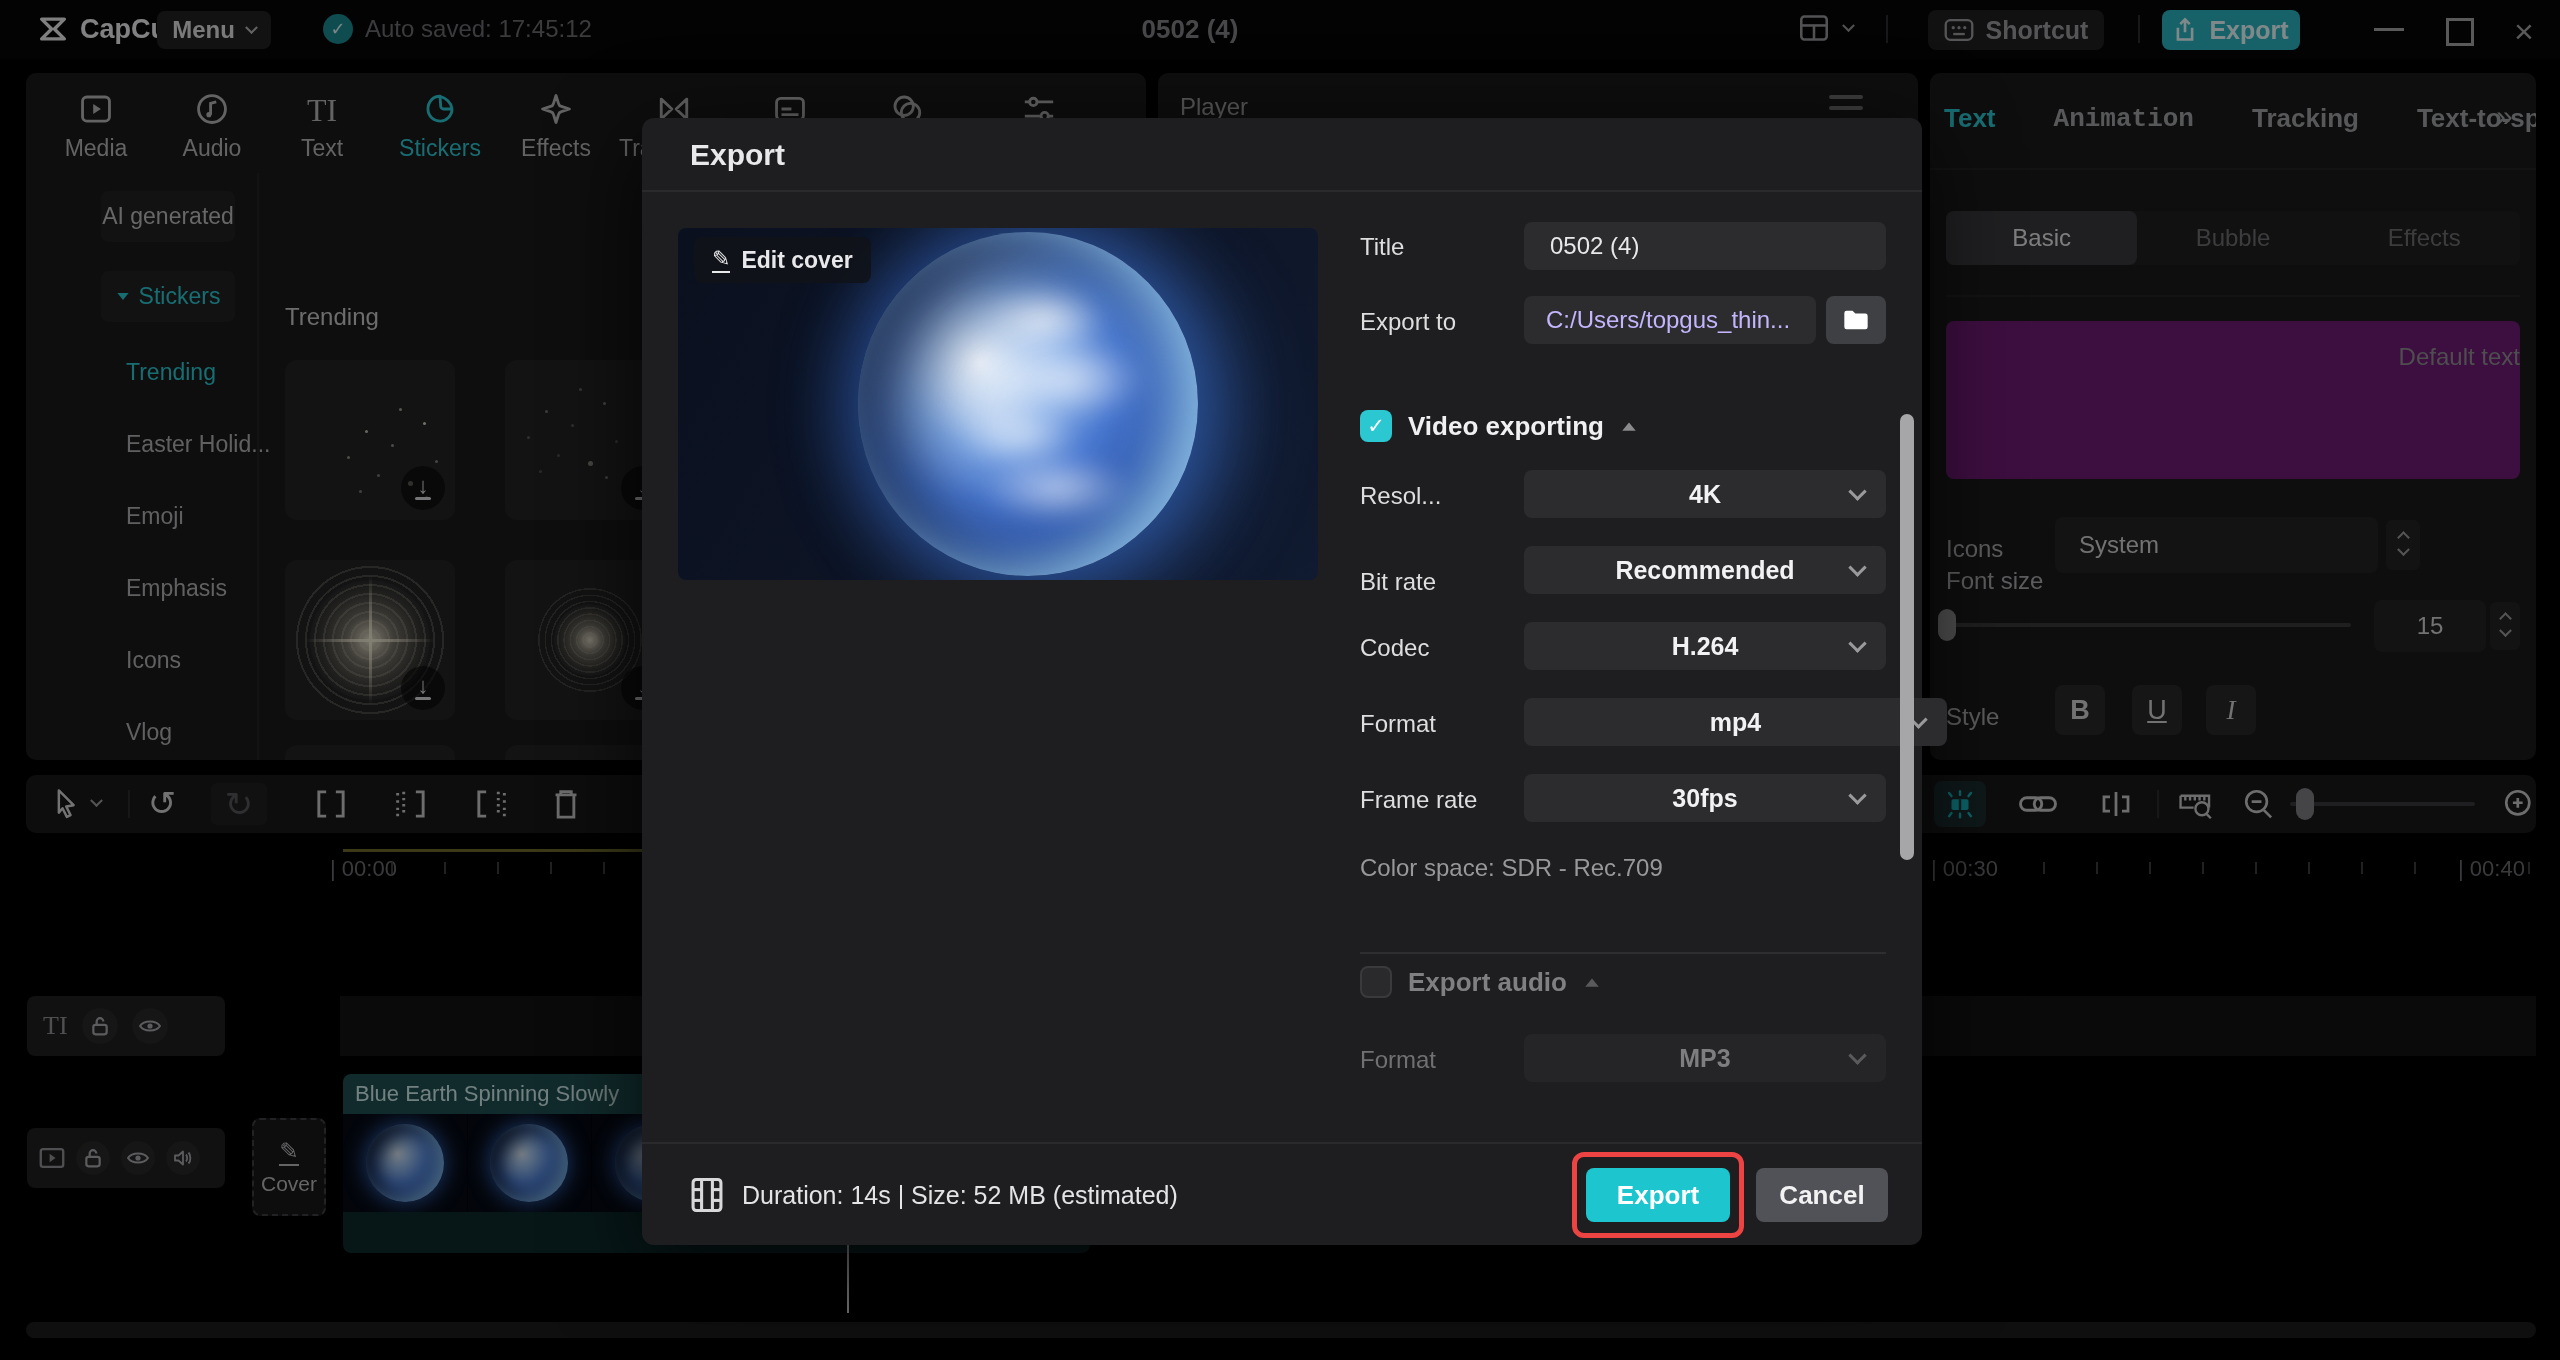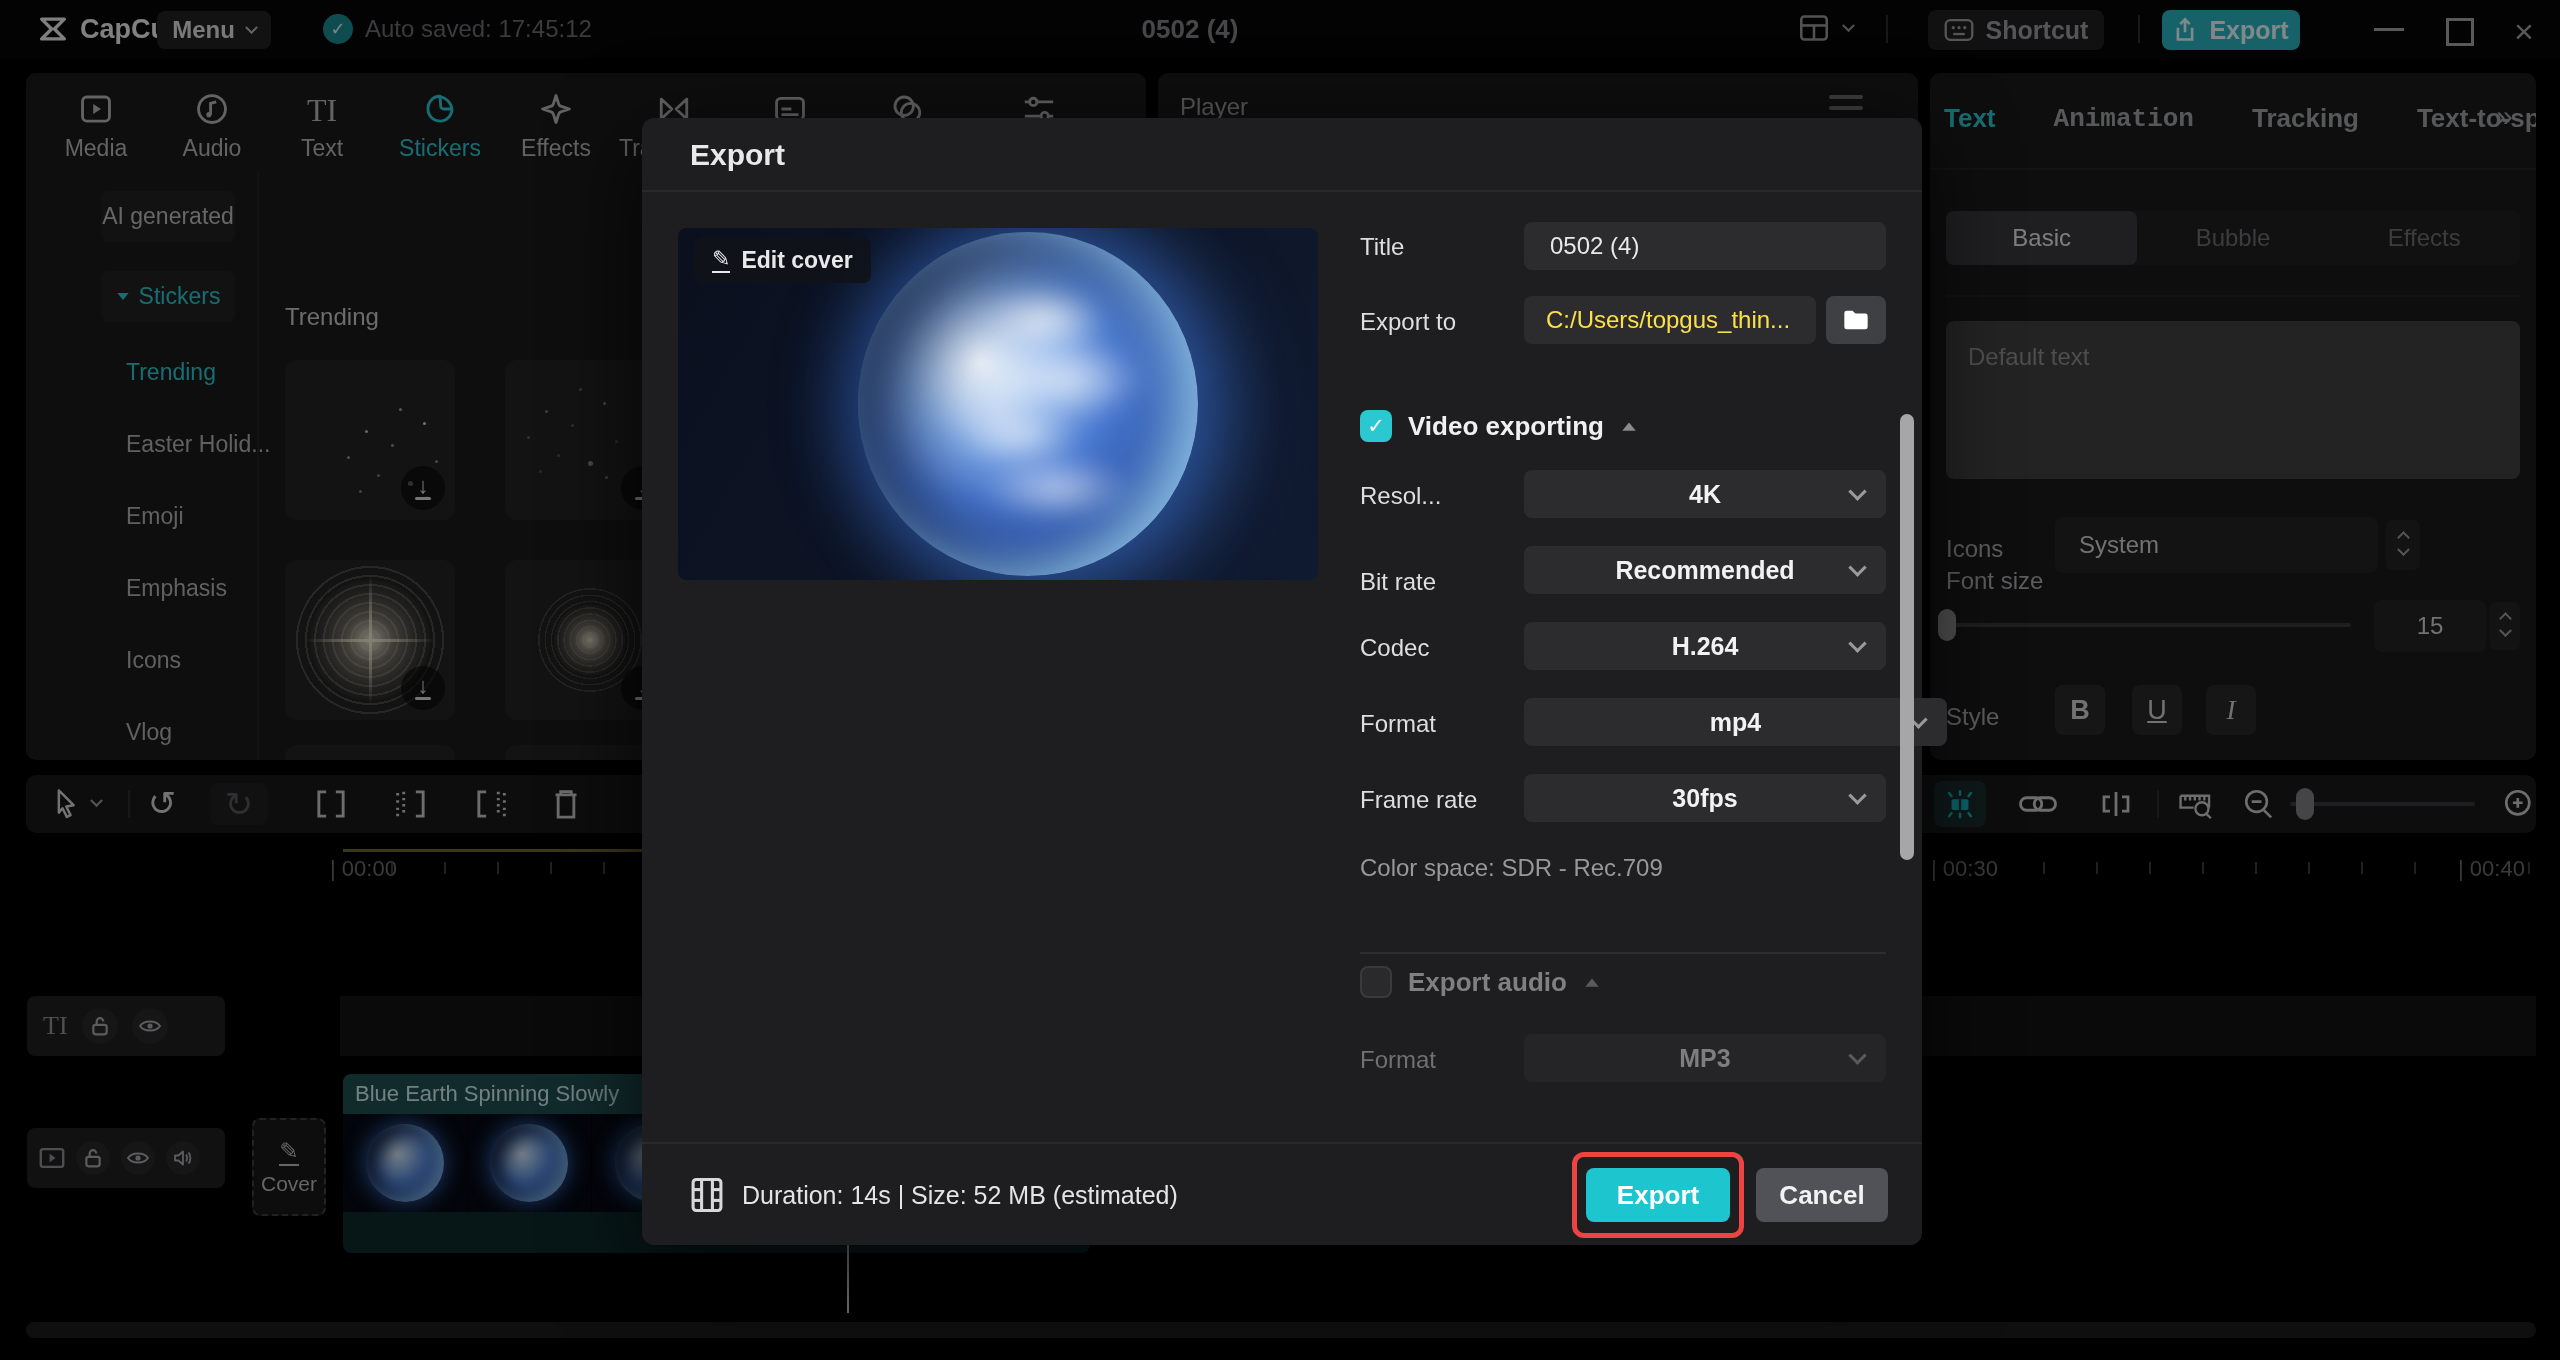--- a/index.html
+++ b/index.html
@@ -250,21 +250,21 @@
     <div class="abs" style="left:566px;top:26px;font-size:30px;color:#9fa0a2;">»</div>
     <div class="abs" style="left:0;top:95px;width:606px;height:2px;background:#232325;"></div>
 
     <div class="abs flex" style="left:16px;top:138px;width:574px;height:54px;background:#202022;border-radius:8px;">
       <div style="flex:1;height:54px;background:#39393c;border-radius:8px;display:flex;align-items:center;justify-content:center;font-size:24px;color:#e4e4e6;">Basic</div>
       <div style="flex:1;text-align:center;font-size:24px;color:#6e6e71;">Bubble</div>
       <div style="flex:1;text-align:center;font-size:24px;color:#6e6e71;">Effects</div>
     </div>
     <div class="abs" style="left:16px;top:222px;width:574px;height:2px;background:#232325;"></div>
 
-    <div class="abs" style="left:16px;top:248px;width:574px;height:158px;background:#404040;border-radius:8px;">
+    <div class="abs" style="left:16px;top:248px;width:574px;height:158px;background:#701a75;border-radius:8px;text-align:right;">
       <div style="padding:22px 0 0 22px;font-size:24px;color:#8e8e91;">Default text</div>
     </div>
 
     <div class="abs" style="left:16px;top:462px;font-size:24px;color:#a8a8ab;">Icons</div>
     <div class="abs flex" style="left:125px;top:444px;width:323px;height:56px;background:#232325;border-radius:8px;padding-left:24px;box-sizing:border-box;font-size:24px;color:#cfcfd1;">
       <span>System</span>
     </div>
     <div class="abs stepper" style="left:456px;top:447px;width:34px;height:50px;">
       <span class="chev sm up"></span>
       <span class="chev sm"></span>
@@ -481,21 +481,21 @@
       <span style="font-size:23px;font-weight:bold;color:#e8e8ea;">Edit cover</span>
     </div>
   </div>
 
   <div class="dlabel" style="left:718px;top:115px;">Title</div>
   <div class="abs flex" style="left:882px;top:104px;width:362px;height:48px;background:#2c2c2f;border-radius:8px;padding-left:26px;box-sizing:border-box;font-size:24px;color:#e8e8ea;">
     <span>0502 (4)</span>
   </div>
 
   <div class="dlabel" style="left:718px;top:190px;">Export to</div>
-  <div class="abs flex" style="left:882px;top:178px;width:292px;height:48px;background:#2c2c2f;border-radius:8px;padding-left:22px;box-sizing:border-box;font-size:24px;color:#fde047;white-space:nowrap;overflow:hidden;">
+  <div class="abs flex" style="left:882px;top:178px;width:292px;height:48px;background:#2c2c2f;border-radius:8px;padding-left:22px;box-sizing:border-box;font-size:24px;color:#c4b5fd;white-space:nowrap;overflow:hidden;">
     <span>C:/Users/topgus_thin...</span>
   </div>
   <div class="abs flex" style="left:1184px;top:178px;width:60px;height:48px;background:#3f4043;border-radius:8px;justify-content:center;">
     <svg width="28" height="24" viewBox="0 0 24 20">
       <path d="M2 4 A2 2 0 0 1 4 2 L9 2 L11.5 4.5 L20 4.5 A2 2 0 0 1 22 6.5 L22 16 A2 2 0 0 1 20 18 L4 18 A2 2 0 0 1 2 16 Z" fill="#fff"></path>
     </svg>
   </div>
 
   <div class="abs flex" style="left:718px;top:292px;gap:16px;">
     <span style="width:32px;height:32px;background:#2bc8d2;border-radius:8px;display:flex;align-items:center;justify-content:center;color:#fff;font-size:21px;font-weight:bold;">✓</span>

